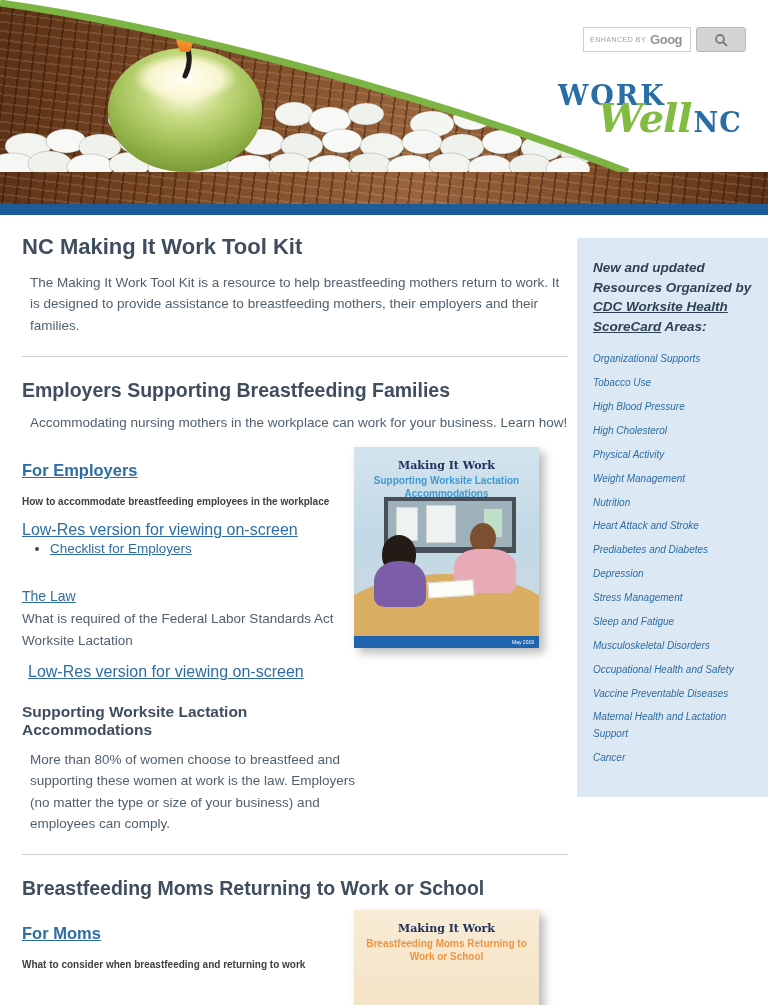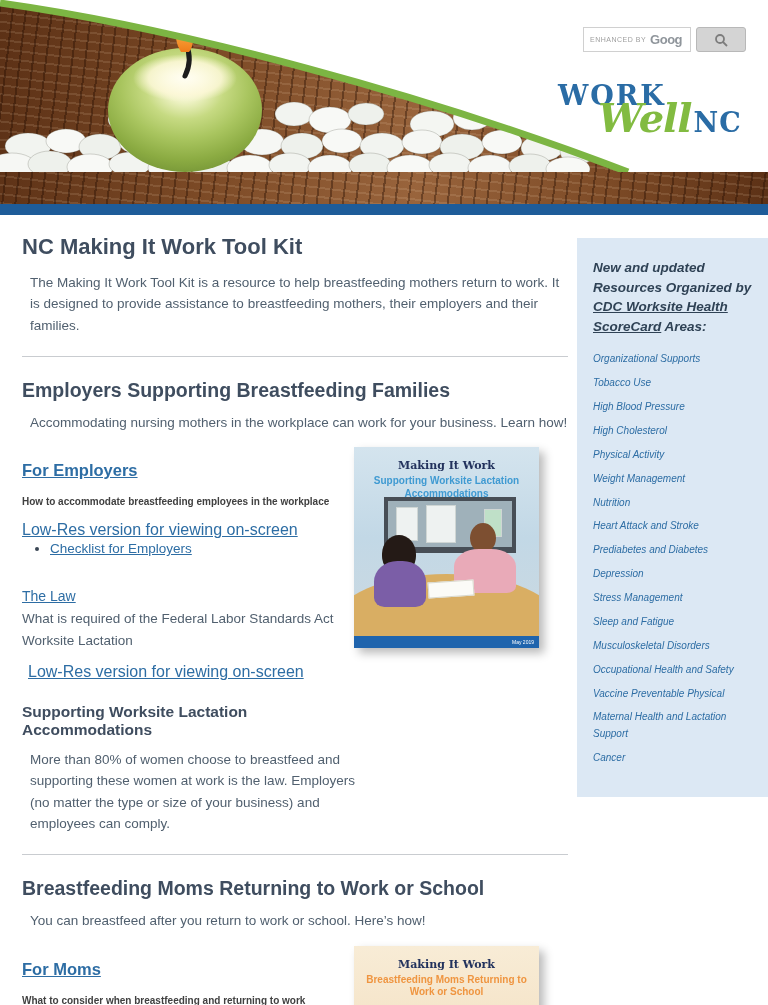--- a/index.html
+++ b/index.html
@@ -223,21 +223,21 @@
         <li><a>Physical Activity</a></li>
         <li><a>Weight Management</a></li>
         <li><a>Nutrition</a></li>
         <li><a>Heart Attack and Stroke</a></li>
         <li><a>Prediabetes and Diabetes</a></li>
         <li><a>Depression</a></li>
         <li><a>Stress Management</a></li>
         <li><a>Sleep and Fatigue</a></li>
         <li><a>Musculoskeletal Disorders</a></li>
         <li><a>Occupational Health and Safety</a></li>
-        <li><a>Vaccine Preventable Physical</a></li>
+        <li><a>Vaccine Preventable Diseases</a></li>
         <li><a>Maternal Health and Lactation Support</a></li>
         <li><a>Cancer</a></li>
       </ul>
   </aside>
 
   <div class="main">
     <h1>NC Making It Work Tool Kit</h1>
     <p class="intro">The Making It Work Tool Kit is a resource to help breastfeeding mothers return to work. It is designed to provide assistance to breastfeeding mothers, their employers and their families.</p>
     <hr>
 
@@ -277,21 +277,20 @@
           <div class="c-bar">
             <span>May 2019</span>
           </div>
         </div>
       </div>
       <hr>
     </section>
 
     <section>
       <h2>Breastfeeding Moms Returning to Work or School</h2>
-      <p>You can breastfeed after you return to work or school. Here’s how!</p>
 
       <div class="section-body" style="min-height:215px;">
         <div class="text-col">
           <a class="textlink link-heading">For Moms</a>
           <div class="sub-bold">What to consider when breastfeeding and returning to work</div>
           
           
         </div>
 
         <div class="cover cover-2">

